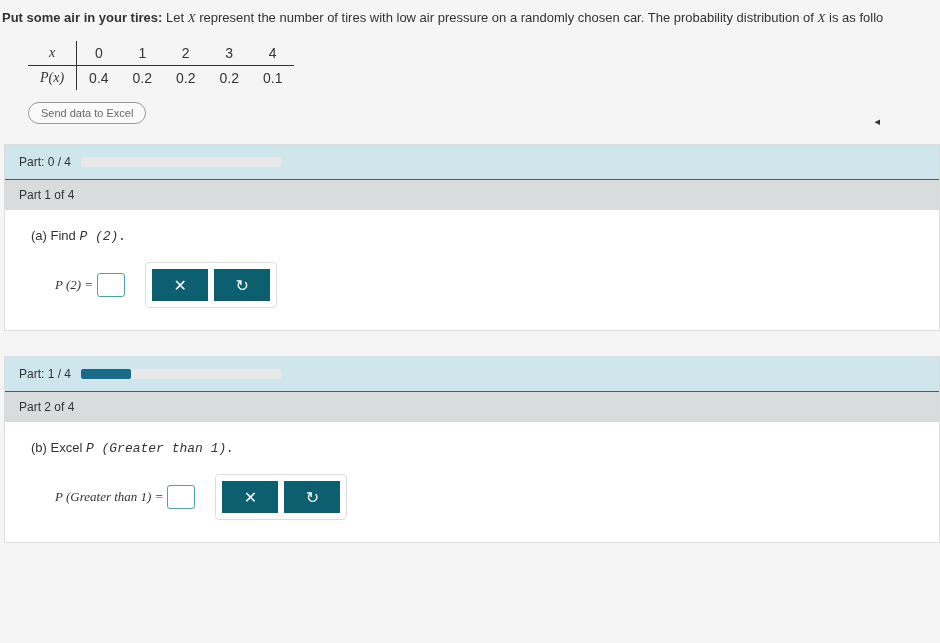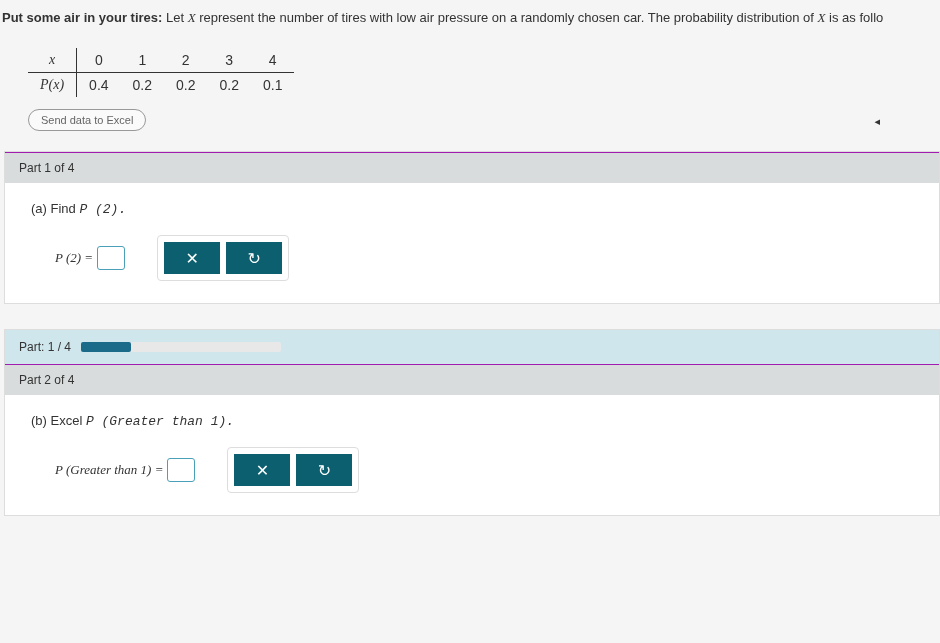--- a/index.html
+++ b/index.html
@@ -1,18 +1,18 @@
 <!DOCTYPE html>
 <html><head>
   <meta charset="utf-8">
   <style>
     * { margin: 0; padding: 0; box-sizing: border-box; }
     body { font-family: Arial, sans-serif; color: #333; background: #f5f5f5; width: 940px; }
     .page { padding: 10px 0 0 0; }
-    .header-text { font-size: 13px; padding: 0 0 0 2px; margin-bottom: 22px; }
+    .header-text { font-size: 13px; padding: 0 0 0 2px; margin-bottom: 15px; }
     .header-text .bold { font-weight: bold; }
     .header-text .italic { font-style: italic; font-family: 'Times New Roman', serif; }
     
     .prob-table { margin: 0 0 12px 28px; border-collapse: collapse; font-size: 14px; }
     .prob-table td, .prob-table th { padding: 4px 12px; text-align: center; font-weight: normal; }
     .prob-table tr:first-child td, .prob-table tr:first-child th { border-bottom: 1px solid #333; }
     .prob-table th:first-child, .prob-table td:first-child { border-right: 1px solid #333; font-style: italic; font-family: 'Times New Roman', serif; }
     
     .send-excel { display: inline-block; border: 1px solid #999; border-radius: 14px; padding: 4px 12px; font-size: 11px; color: #666; margin: 0 0 20px 28px; cursor: pointer; background: #fafafa; text-align: right; }
     
@@ -23,21 +23,21 @@
     .section-header .label { font-weight: normal; }
     .progress-track { flex: 0 0 200px; height: 10px; background: #e8e8e8; border-radius: 2px; position: relative; }
     .progress-fill { height: 100%; background: #1a6b8a; border-radius: 2px; }
     
     .subheader { background: #d8dcdc; padding: 8px 14px; font-size: 12px; border-top: 1px solid #a21caf; }
     
     .content { padding: 18px 26px 22px 26px; }
     .content .question-label { font-size: 13px; margin-bottom: 18px; }
     .content .question-label .pmath { font-style: italic; font-family: Liberation Mono, monospace; }
     
-    .answer-row { display: flex; align-items: center; gap: 32px; padding-left: 24px; }
+    .answer-row { display: flex; align-items: center; gap: 20px; padding-left: 24px; }
     .answer-expr { font-size: 13px; font-style: italic; font-family: 'Times New Roman', serif; display: flex; align-items: center; gap: 4px; }
     .answer-input { width: 28px; height: 24px; border: 1px solid #4aa0b8; border-radius: 3px; background: #fff; }
     
     .btn-group { display: flex; gap: 6px; background: #fff; padding: 6px; border: 1px solid #ddd; border-radius: 4px; }
     .btn { width: 56px; height: 32px; background: #0b5f6e; color: #fff; border: none; font-size: 16px; cursor: pointer; display: flex; align-items: center; justify-content: center; }
   </style>
 </head>
 <body>
 
 <div class="page">
@@ -66,20 +66,26 @@
     </tr>
   </tbody>
     </table>
 
   <div class="send-excel">Send data to Excel</div>
 
   <div class="pointer-marker">◂</div>
 
   
   <div class="section">
+    <div class="section-header">
+      <span class="label">Part: 0 / 4</span>
+      <div class="progress-track">
+        <div class="progress-fill" style="width:0%"></div>
+      </div>
+    </div>
     <div class="subheader">Part 1 of 4</div>
     <div class="content">
       <div class="question-label">
         <span>(a) Find </span><span class="pmath">P (2).</span>
       </div>
       <div class="answer-row">
         <div class="answer-expr">
           <span>P (2) =</span>
           <input class="answer-input" style="">
         </div>

